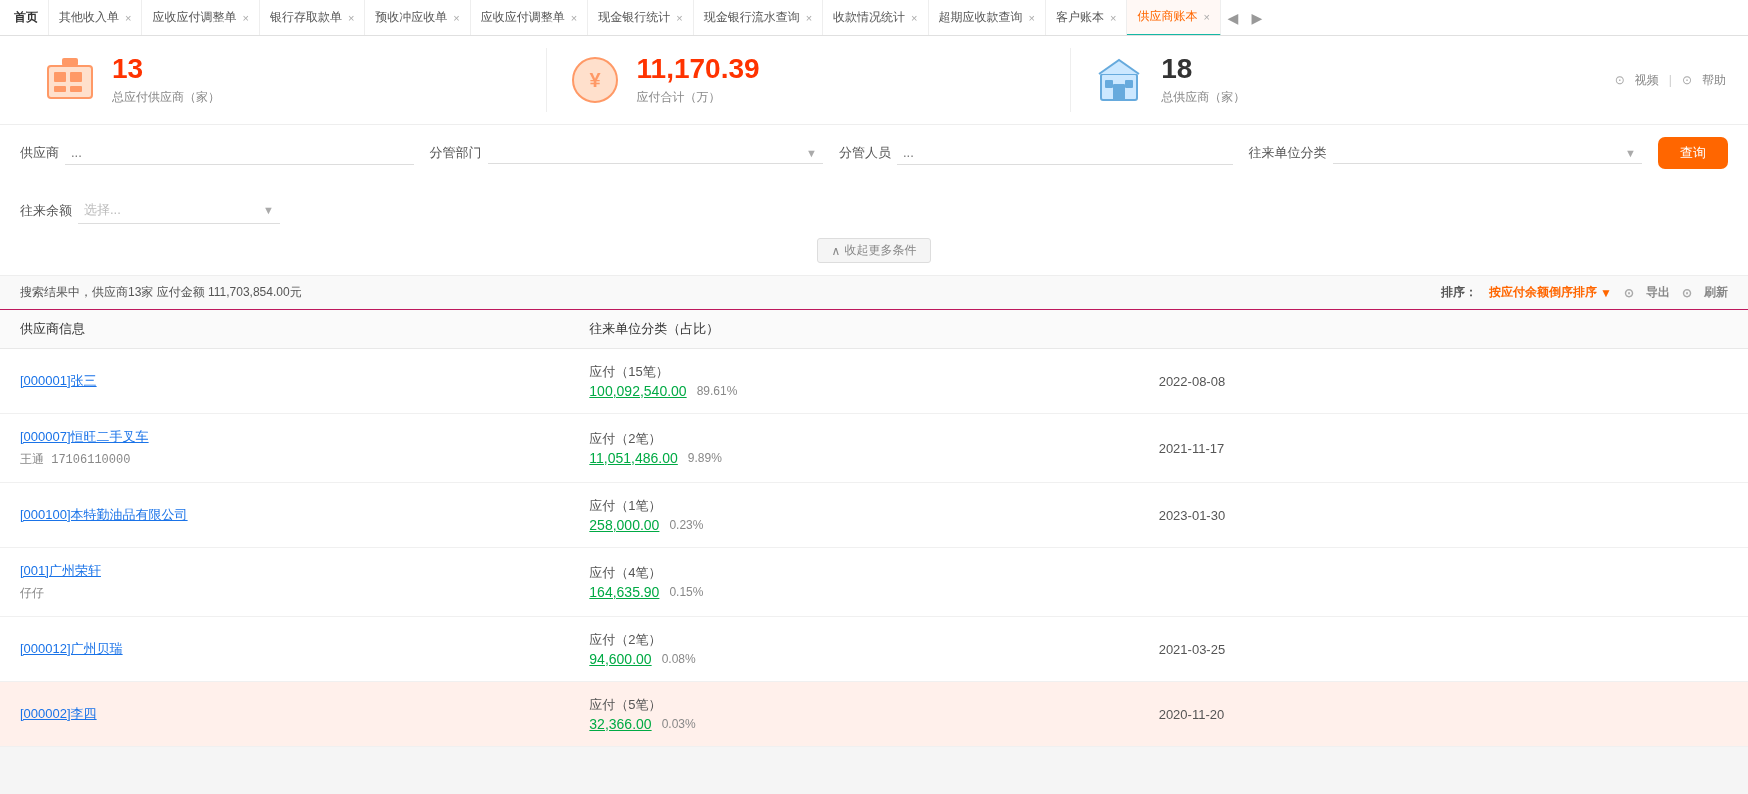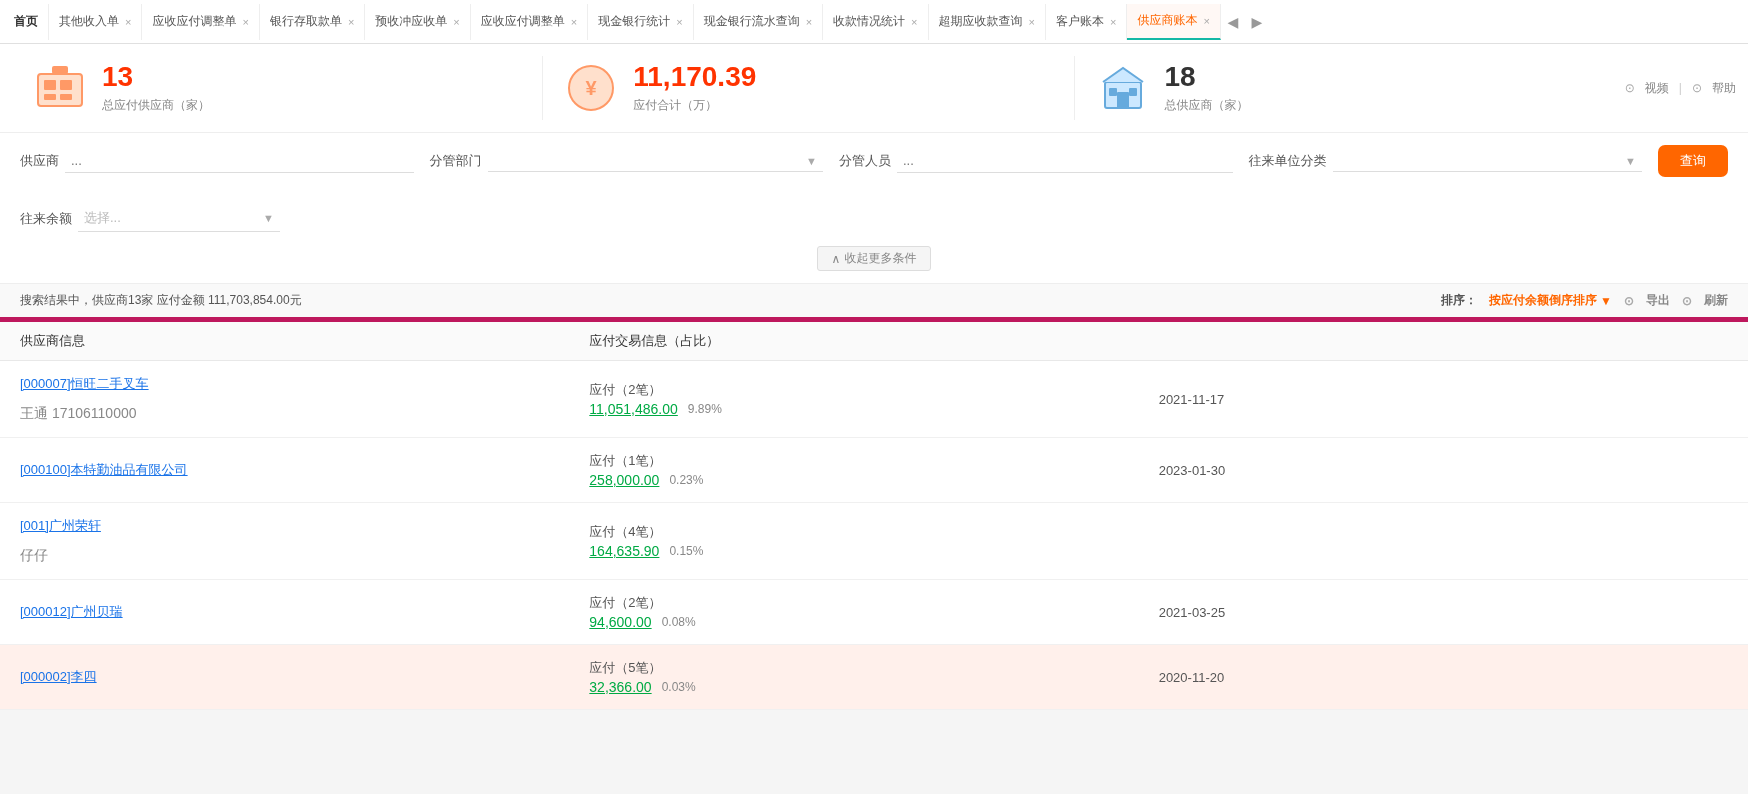--- a/index.html
+++ b/index.html
@@ -4,21 +4,21 @@
   <style>
     * { box-sizing: border-box; margin: 0; padding: 0; }
     body { font-family: 'Microsoft YaHei', Arial, sans-serif; font-size: 13px; background: #f5f5f5; color: #333; overflow-x: hidden; }
 
     
     .top-nav {
       display: flex;
       align-items: center;
       background: #fff;
       border-bottom: 1px solid #e0e0e0;
-      height: 44px;
+      height: 36px;
       padding: 0 4px;
       overflow: hidden;
     }
     .nav-tab {
       display: flex;
       align-items: center;
       padding: 0 10px;
       height: 36px;
       font-size: 12px;
       color: #555;
@@ -45,21 +45,21 @@
       color: #999;
       font-size: 14px;
       flex-shrink: 0;
     }
 
     
     .summary-bar {
       display: flex;
       align-items: center;
       background: #fff;
-      padding: 12px 12px;
+      padding: 12px 22px;
       border-bottom: 1px solid #eee;
       gap: 0;
     }
     .summary-item {
       display: flex;
       align-items: center;
       flex: 1;
       border-right: 1px solid #eee;
       padding: 4px 20px;
     }
@@ -174,21 +174,21 @@
       padding: 3px 14px;
     }
 
     
     .result-bar {
       display: flex;
       align-items: center;
       justify-content: space-between;
       padding: 8px 20px;
       background: #f9f9f9;
-      border-bottom: 5px solid #be185d;
+      border-bottom: 1px solid #be185d;
       font-size: 12px;
       color: #555;
       gap: 35px;
     }
     .result-bar-left { display: flex; align-items: center; gap: 8px; }
     .result-bar-right { display: flex; align-items: center; gap: 12px; color: #888; }
     .result-bar-right span { cursor: pointer; font-weight: bold; }
     .sort-label { color: #555; }
     .sort-value { color: #ff6600; cursor: pointer; display: flex; align-items: center; gap: 3px; }
 
@@ -217,23 +217,24 @@
       min-height: 64px;
     }
     .table-row.highlighted { background: #fff0eb; }
     .supplier-link {
       color: #1a73e8;
       text-decoration: underline;
       cursor: pointer;
       font-size: 13px;
     }
     .supplier-sub {
-      font-size: 14px;
+      font-size: 12px;
       color: #888;
-      margin-top: 12px;
+      margin-top: 5px;
+      font-family: Liberation Mono, monospace;
     }
     .transaction-col { display: flex; flex-direction: column; gap: 2px; }
     .tx-label { font-size: 13px; color: #555; }
     .tx-amount { font-size: 14px; color: #00aa44; font-weight: 500; text-decoration: underline; cursor: pointer; }
     .tx-pct { font-size: 12px; color: #888; margin-left: 10px; }
     .tx-row { display: flex; align-items: center; gap: 0; }
     .last-pay { font-size: 13px; color: #555; }
 
     
     .table-container {
@@ -422,24 +423,42 @@
     <span style="color:#aaa;">⊙</span>
     <span>导出</span>
     <span style="color:#aaa;">⊙</span>
     <span>刷新</span>
   </div>
 </div>
 
 <div class="main-table">
   <div class="table-header">
     <span>供应商信息</span>
-    <span>应付交易信息（占比）</span>
+    <span>往来单位分类（占比）</span>
   </div>
   <div class="table-container" id="table-body">
 
+  <div class="table-row">
+      <div>
+        <div>
+          <a class="supplier-link">[000001]张三</a>
+        </div>
+
+      </div>
+      <div class="transaction-col">
+        <span class="tx-label">应付（15笔）</span>
+        <div class="tx-row">
+          <span class="tx-amount">100,092,540.00</span>
+          <span class="tx-pct">89.61%</span>
+        </div>
+      </div>
+      <div>
+        <span class="last-pay">2022-08-08</span>
+      </div>
+    </div>
       <div class="table-row">
       <div>
         <div>
           <a class="supplier-link">[000007]恒旺二手叉车</a>
         </div>
         <div class="supplier-sub">王通  17106110000</div>
       </div>
       <div class="transaction-col">
         <span class="tx-label">应付（2笔）</span>
         <div class="tx-row">

